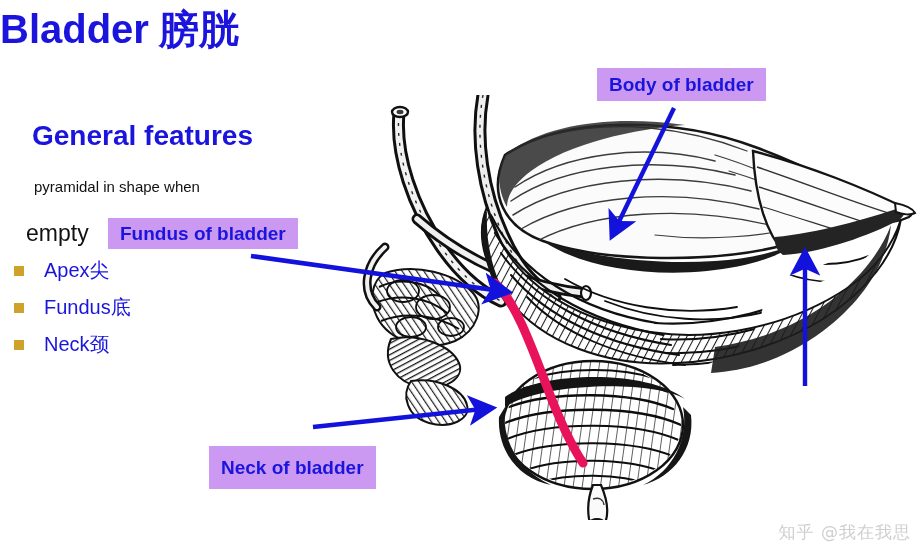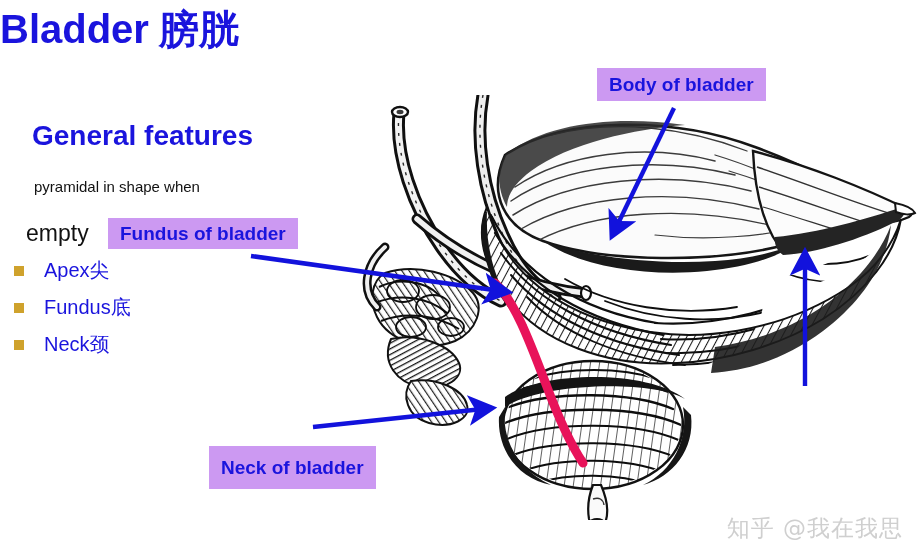--- a/index.html
+++ b/index.html
@@ -123,24 +123,24 @@
     left: 0;
     top: 0;
     width: 921px;
     height: 556px;
     pointer-events: none;
   }
 
   
   #watermark {
     position: absolute;
-    right: 18px;
+    right: 10px;
     bottom: 12px;
     font-family: "DejaVu Sans", sans-serif;
-    font-size: 23px;
+    font-size: 17px;
     color: #cfcfcf;
     white-space: nowrap;
     letter-spacing: 1px;
   }
 </style>
 </head>
 <body>
 
 <div id="slide">
 

